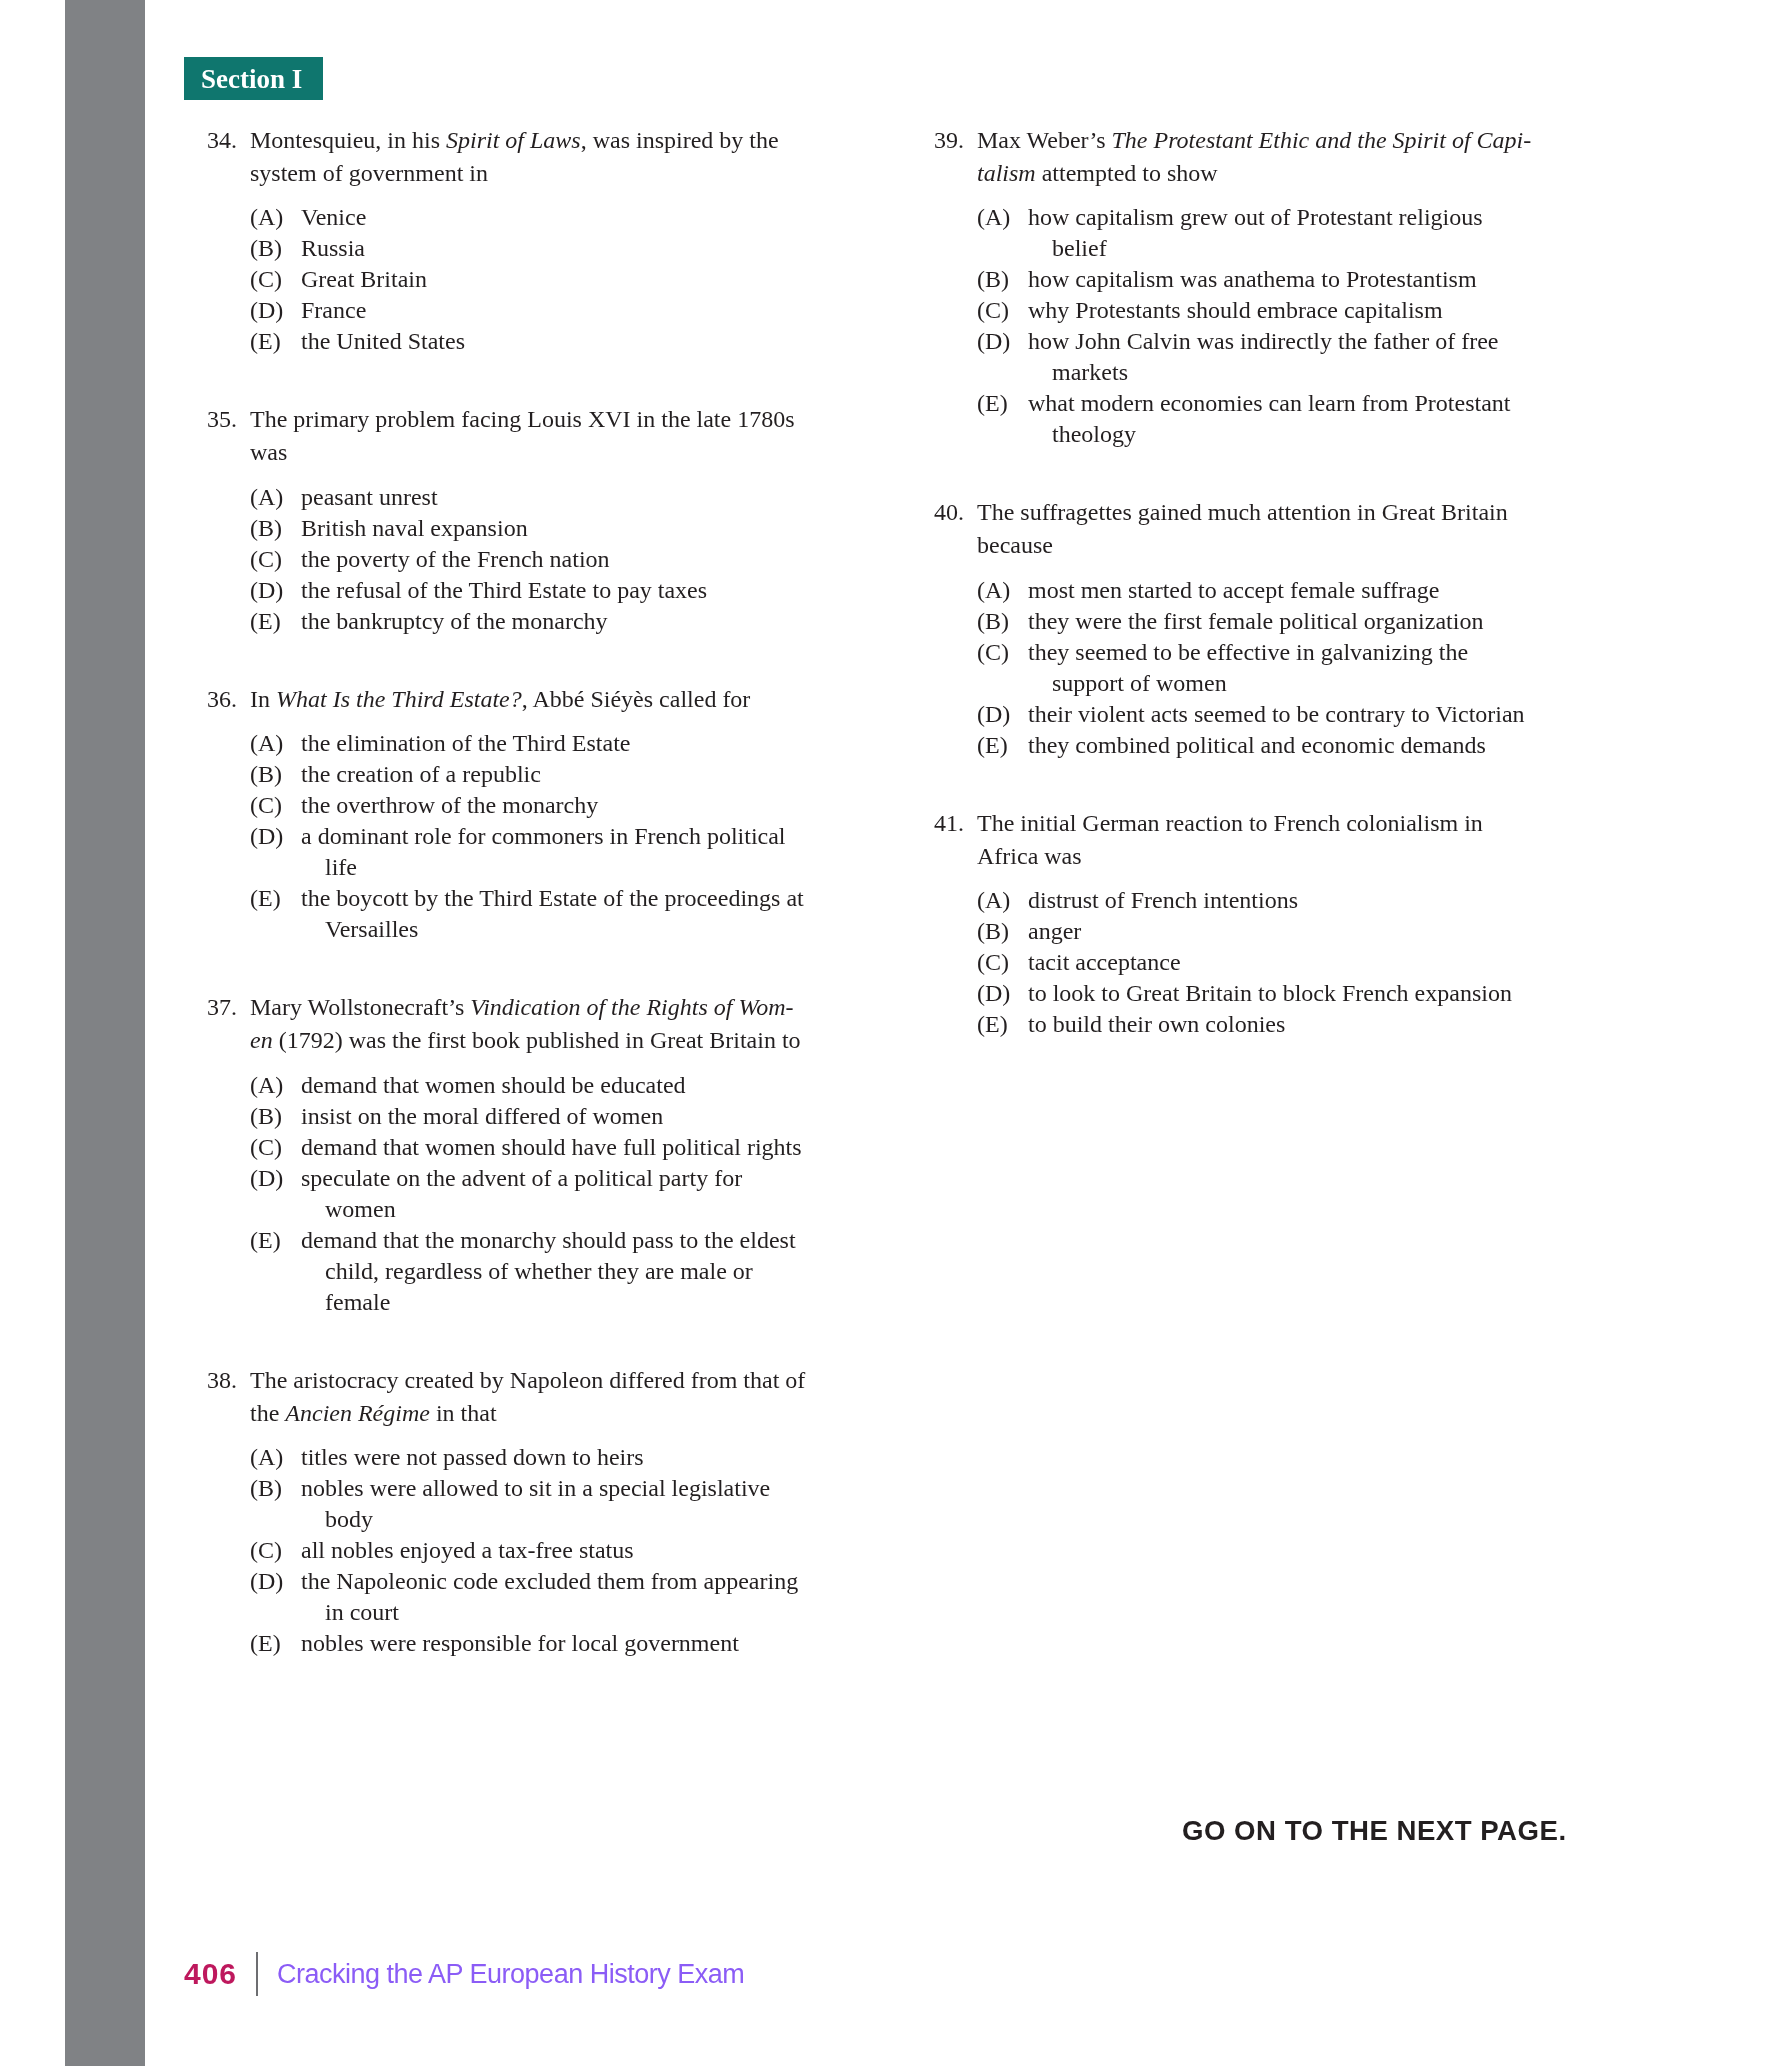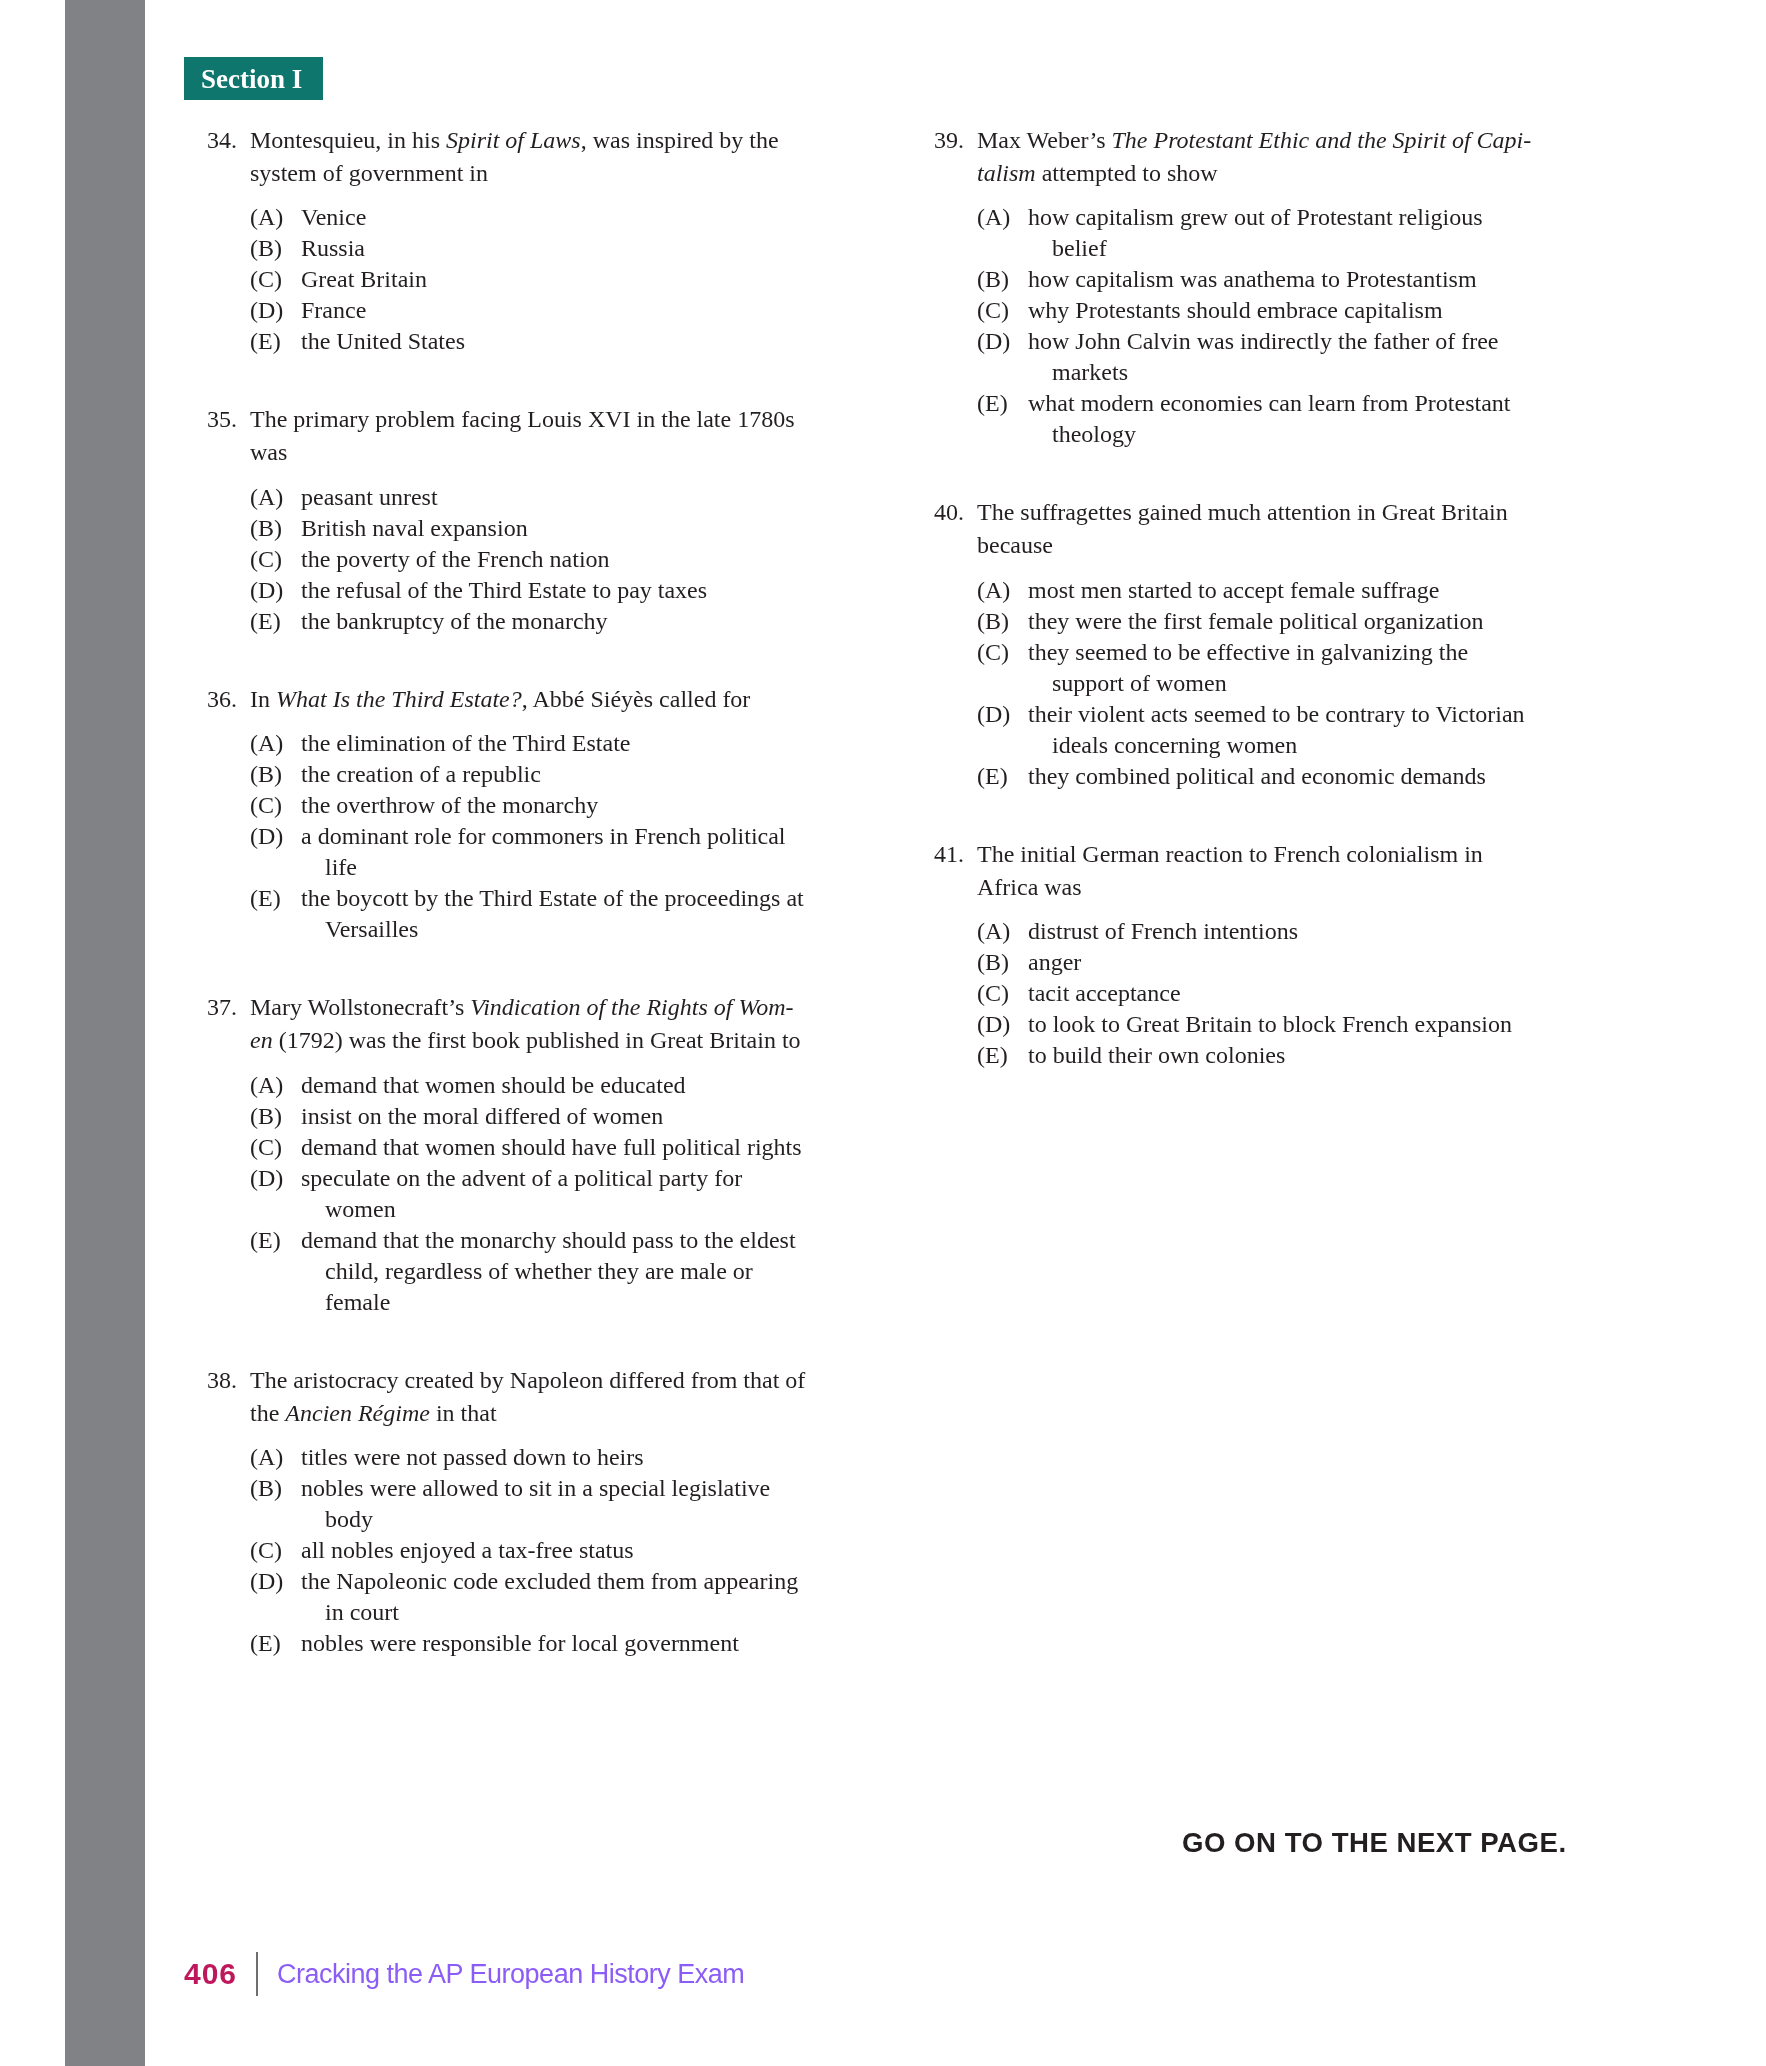--- a/index.html
+++ b/index.html
@@ -33,21 +33,21 @@
   .options { margin-top:12.4px; margin-left:43px; }
   .option { display:flex; }
   .opt-letter { width:51px; flex-shrink:0; line-height:31px; }
   .opt-lines { }
   .opt-line { line-height:31px; white-space:nowrap; }
   .opt-line.wrap { padding-left:24px; }
   .go-on {
     position:absolute; left:1182px; top:1815px;
     font-family:"Liberation Sans", sans-serif;
     font-weight:bold; font-size:27.6px; color:#231f20;
-    letter-spacing:0.5px; white-space:nowrap;margin-top:12px;
+    letter-spacing:0.5px; white-space:nowrap;
   }
   .footer {
     position:absolute; left:184px; top:1952px;
     display:flex; align-items:center;
     font-family:"Liberation Sans", sans-serif;
   }
   .footer .pagenum {
     font-weight:bold; font-size:30px; color:#be185d; letter-spacing:1px;
   }
   .footer .divider {
@@ -349,21 +349,20 @@
             <span class="opt-letter">(C)</span>
             <div class="opt-lines">
               <div class="opt-line">they seemed to be effective in galvanizing the</div>
               <div class="opt-line wrap">support of women</div>
             </div>
           </div>
           <div class="option">
             <span class="opt-letter">(D)</span>
             <div class="opt-lines">
               <div class="opt-line">their violent acts seemed to be contrary to Victorian</div>
-              <div class="opt-line wrap">ideals concerning women</div>
             </div>
           </div>
           <div class="option">
             <span class="opt-letter">(E)</span>
             <div class="opt-lines">
               <div class="opt-line">they combined political and economic demands</div>
             </div>
           </div>
         </div>
       </div>

